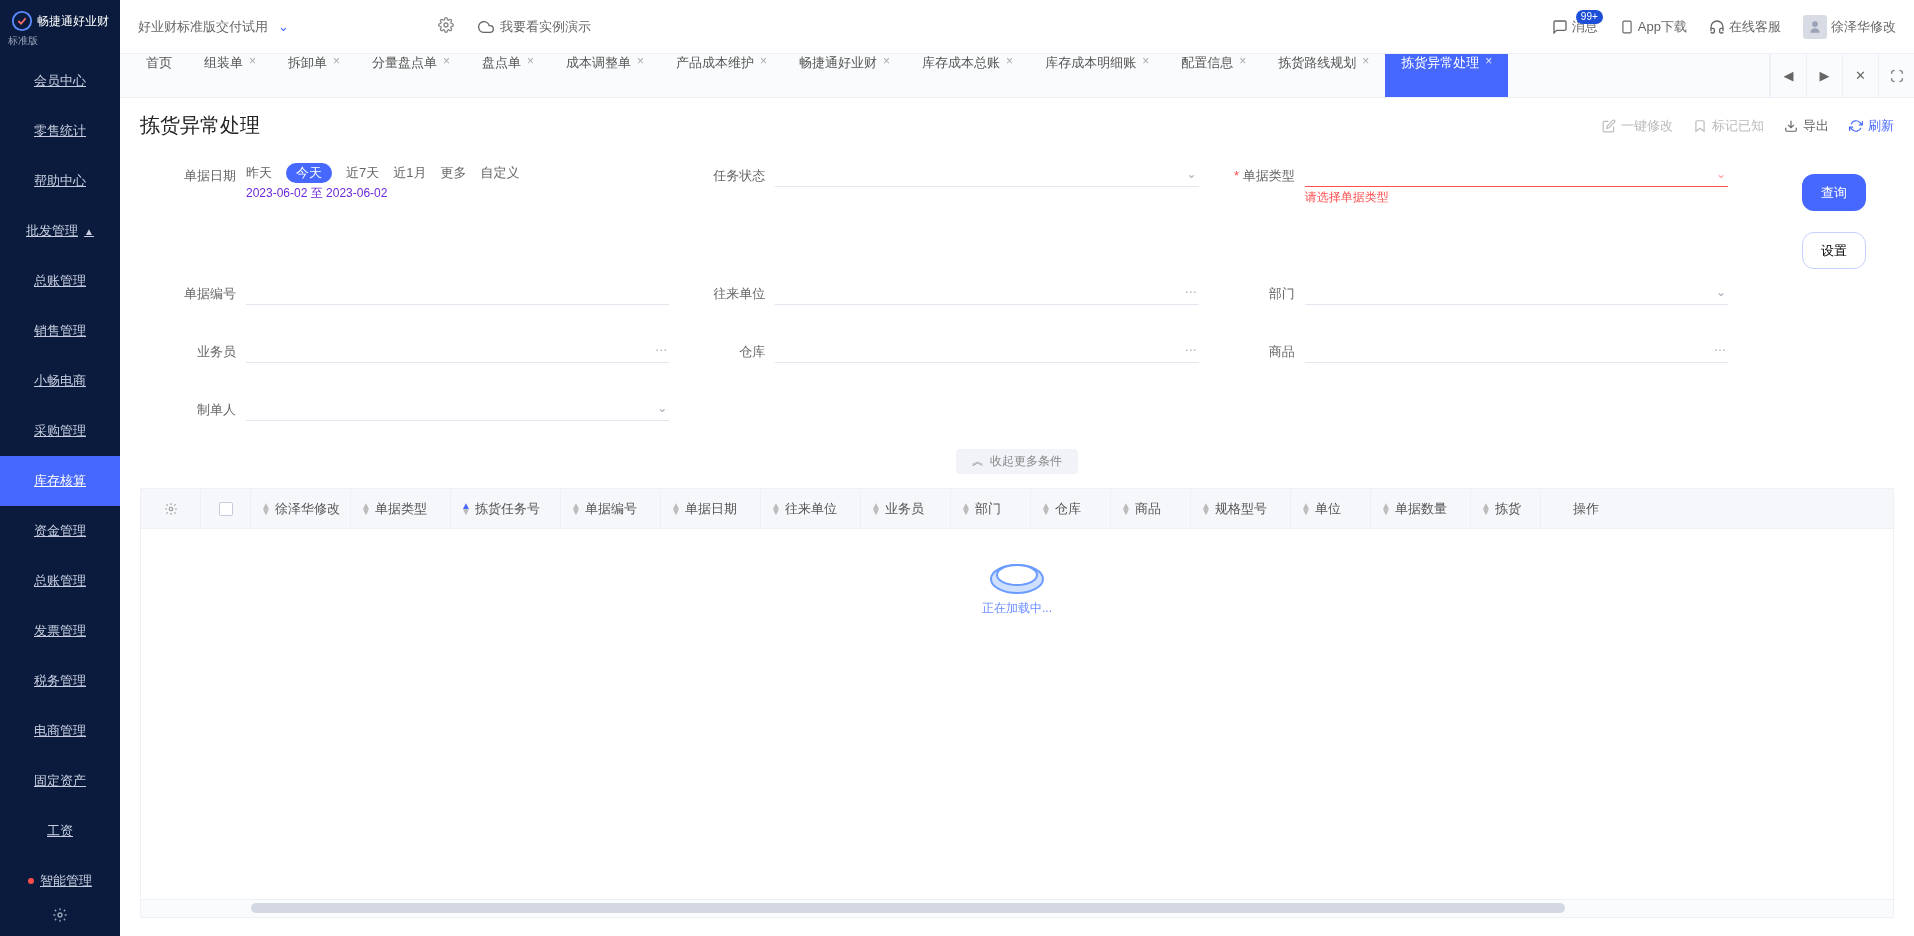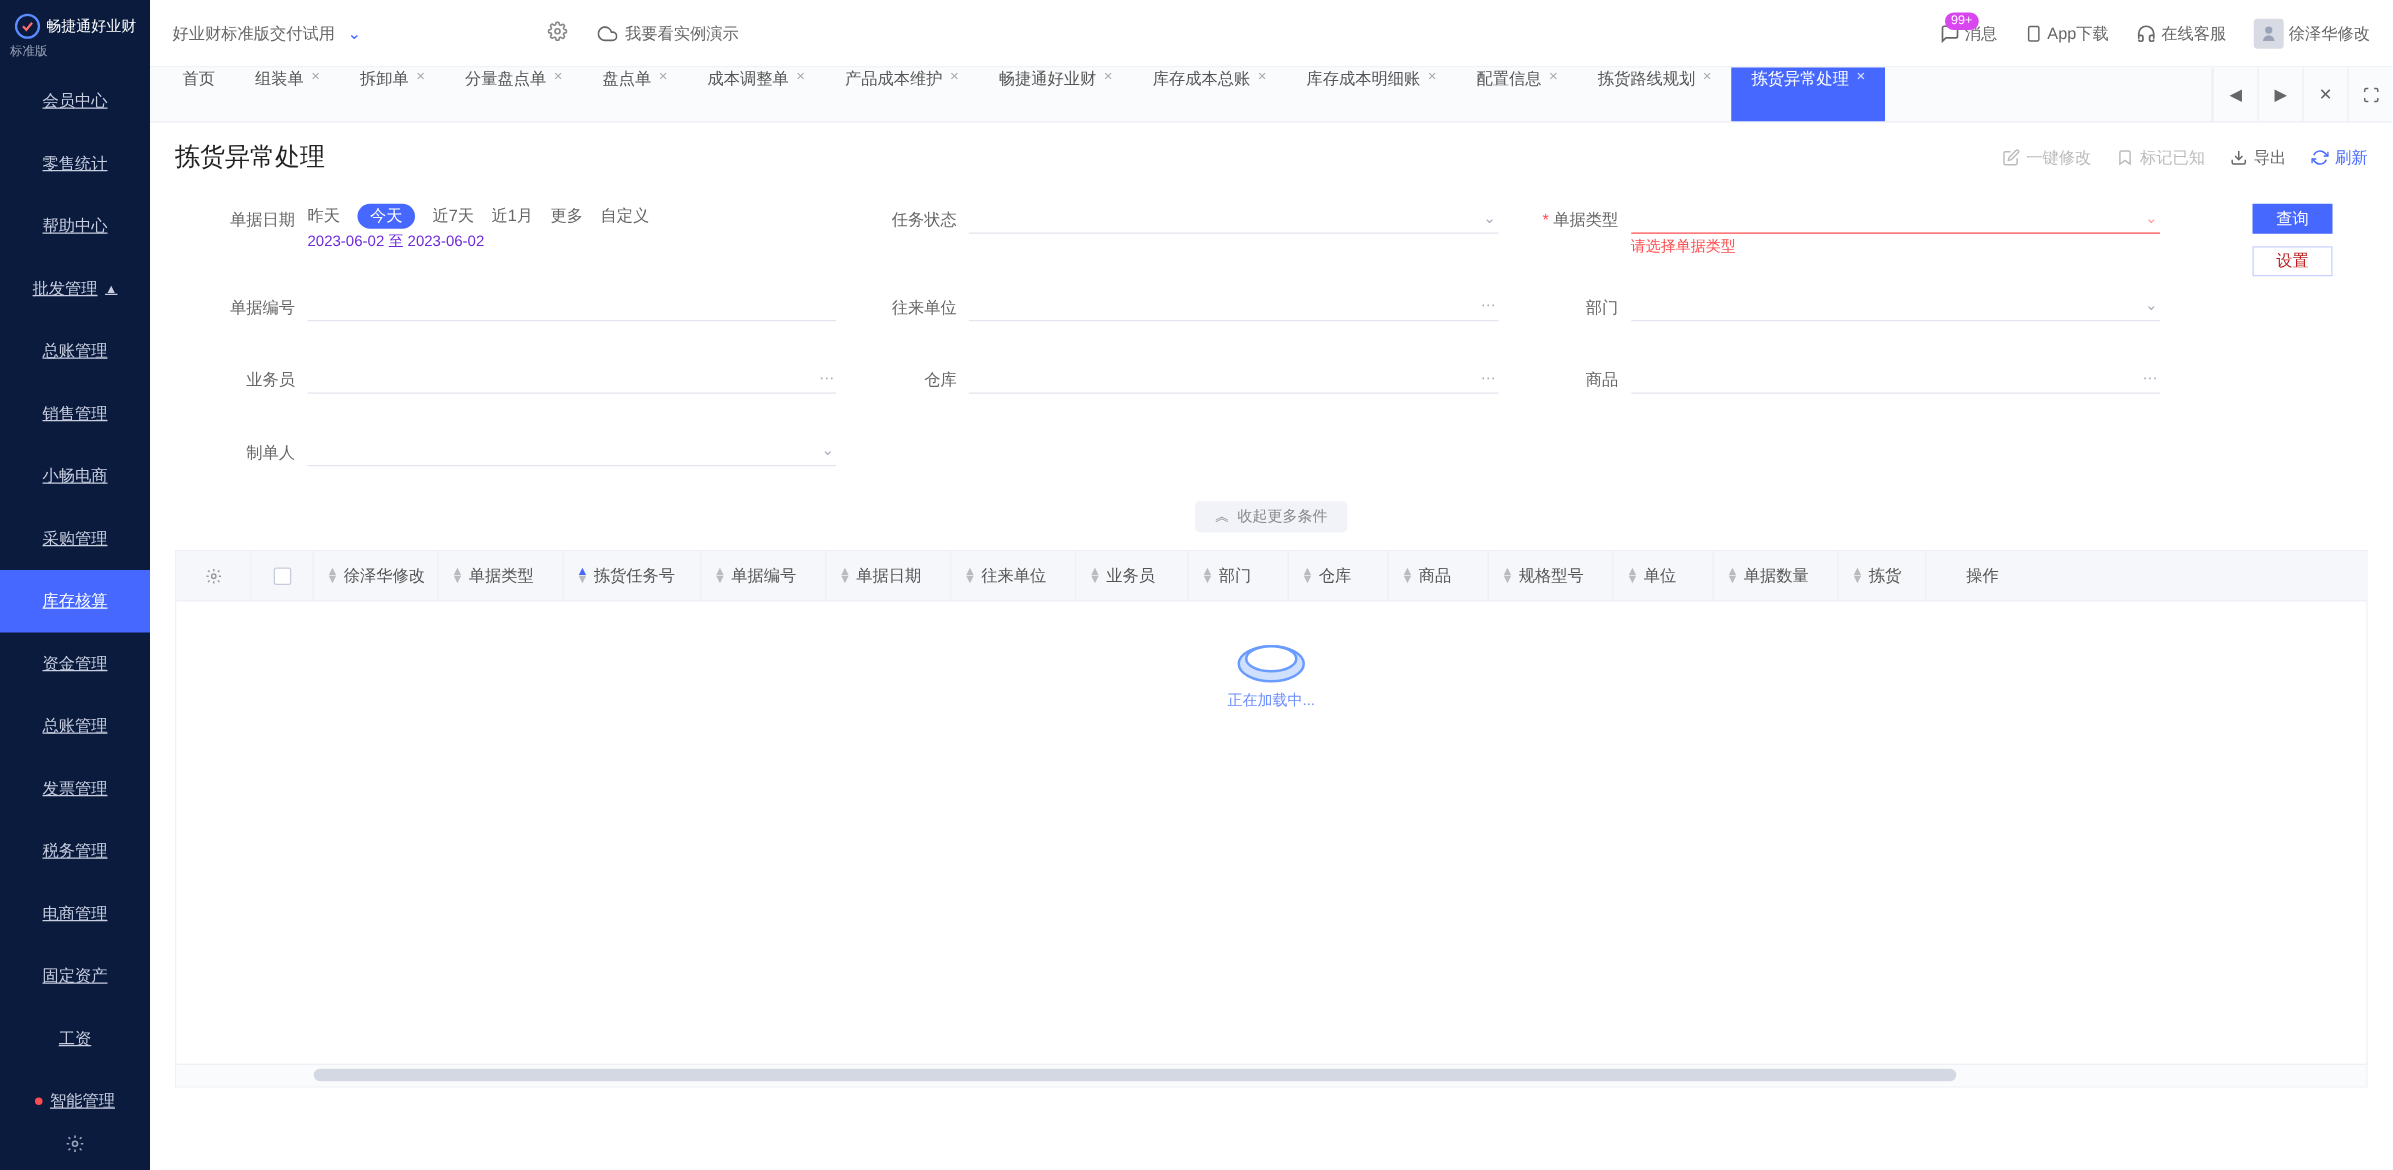--- a/index.html
+++ b/index.html
@@ -18,21 +18,21 @@
 .side-gear { text-align: center; padding: 10px 0; color: #9aa3b8; }
 .main { flex: 1; display: flex; flex-direction: column; background: #fff; }
 .topbar { height: 54px; display: flex; align-items: center; padding: 15px 18px; border-bottom: 1px solid #eef0f5; }
 .env-select { display: flex; align-items: center; gap: 10px; color: #666; cursor: pointer; min-width: 260px; }
 .env-select .chev { color: #4668ff; }
 .gear-btn { margin-left: 40px; color: #888; cursor: pointer; }
 .demo-link { margin-left: 24px; display: flex; align-items: center; gap: 6px; color: #666; cursor: pointer; }
 .top-spacer { flex: 1; }
 .top-icons { display: flex; align-items: center; gap: 22px; color: #666; }
 .ti { display: flex; align-items: center; gap: 4px; cursor: pointer; position: relative; }
-.ti .badge { position: absolute; top: -8px; left: 4px; background: #d946ef; color: #fff; font-size: 10px; border-radius: 8px; padding: 0 5px; line-height: 14px; text-align: center; }
+.ti .badge { position: absolute; top: -8px; left: 24px; background: #1d4ed8; color: #fff; font-size: 10px; border-radius: 8px; padding: 0 5px; line-height: 14px; text-align: center; }
 .avatar { width: 24px; height: 24px; border-radius: 3px; background: #d8dbe3; display: inline-flex; align-items: center; justify-content: center; color: #9aa3b8; }
 .tabs { height: 44px; display: flex; align-items: stretch; border-bottom: 1px solid #eef0f5; background: #fafbfc; padding-left: 10px; }
 .tab { display: flex; gap: 6px; padding: 0 16px; cursor: pointer; color: #555; font-size: 13px; border-right: none; white-space: nowrap; }
 .tab .close { color: #aaa; font-size: 12px; }
 .tab.active { background: #4668ff; color: #fff; }
 .tab.active .close { color: #e0e5ff; }
 .tab-controls { display: flex; align-items: center; margin-left: auto; border-left: 1px solid #eef0f5; }
 .tc-btn { width: 36px; height: 100%; display: flex; align-items: center; justify-content: center; color: #666; cursor: pointer; border-left: 1px solid #eef0f5; }
 .page-head { display: flex; align-items: center; padding: 14px 20px; gap: 16px; }
 .page-title { font-size: 20px; font-weight: 500; color: #222; }
@@ -47,23 +47,23 @@
 .filter-body { flex: 1; position: relative; }
 .filter-input { width: 100%; border: none; border-bottom: 1px solid #e3e6ee; padding: 4px 22px 4px 2px; font-size: 13px; color: #333; background: transparent; outline: none; }
 .filter-input.err { border-bottom-color: #ff4d4f; }
 .suffix-icon { position: absolute; right: 2px; top: 4px; color: #aab; font-size: 12px; cursor: pointer; }
 .err-msg { color: #ff4d4f; font-size: 12px; margin-top: 2px; }
 .date-opts { display: flex; gap: 14px; font-size: 13px; align-items: center; flex-wrap: wrap; }
 .date-opts span { cursor: pointer; color: #666; }
 .date-opts .pill { background: #4668ff; color: #fff; border-radius: 10px; padding: 1px 10px; }
 .date-range { color: #6d28d9; font-size: 12px; margin-top: 2px; }
 .right-btns { display: flex; flex-direction: column; gap: 10px; align-items: flex-end; }
-.btn { display: inline-flex; align-items: center; justify-content: center; height: 24px; padding: 0 18px; font-size: 13px; border-radius: 0; cursor: pointer; border: 1px solid transparent; }
+.btn { display: inline-flex; align-items: center; justify-content: center; height: 37px; padding: 0 18px; font-size: 13px; border-radius: 12px; cursor: pointer; border: 1px solid transparent; margin-top: 11px; }
 .btn-primary { background: #4668ff; color: #fff; }
-.btn-outline { background: #fff; color: #b91c1c; border-color: #c7d1ff; }
+.btn-outline { background: #fff; color: #000000; border-color: #c7d1ff; }
 .collapse-bar { text-align: center; margin: 6px 0 10px; }
 .collapse-pill { display: inline-flex; align-items: center; gap: 6px; background: #f1f3f8; color: #888; padding: 4px 16px; border-radius: 4px; font-size: 12px; cursor: pointer; }
 .table-wrap { margin: 0 20px; background: #fff; border: 1px solid #eef0f5; }
 .thead { display: flex; height: 40px; background: #f6f7fa; border-bottom: 1px solid #eef0f5; font-size: 13px; color: #555; }
 .th { display: flex; align-items: center; gap: 4px; padding: 0 10px; border-right: 1px solid #eef0f5; white-space: nowrap; }
 .th .sort { color: #bbb; font-size: 10px; display: inline-flex; flex-direction: column; line-height: 6px; }
 .th .sort.asc-active .up { color: #4668ff; }
 .th.gear { width: 60px; justify-content: center; }
 .th.chk { width: 50px; justify-content: center; }
 .th.action { width: 90px; justify-content: center; border-right: none; }

